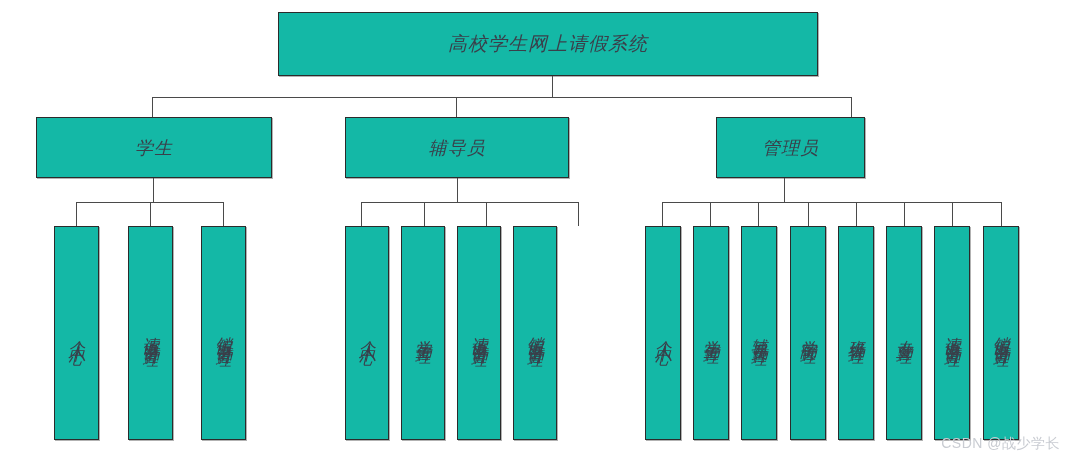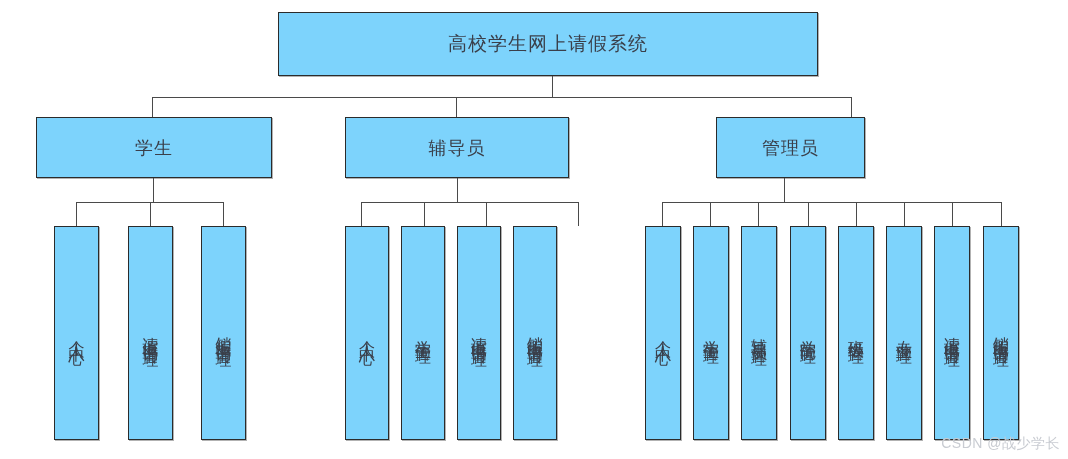--- a/index.html
+++ b/index.html
@@ -17,27 +17,28 @@
     width: 1068px;
     height: 459px;
     background: #ffffff;
     overflow: hidden;
   }
 
   
   .node {
     position: absolute;
     box-sizing: border-box;
-    background: #7dd3fc;
+    background: #14b8a6;
     border: 1px solid #2b2b2b;
     box-shadow: 1px 1px 0 rgba(0,0,0,0.30);
     display: flex;
     align-items: center;
     justify-content: center;
     color: #3a3f4a;
+    font-style: italic;
   }
 
   .node-root {
     font-size: 19px;
     letter-spacing: 1px;
   }
   .node-role {
     font-size: 18px;
     letter-spacing: 1px;
   }

